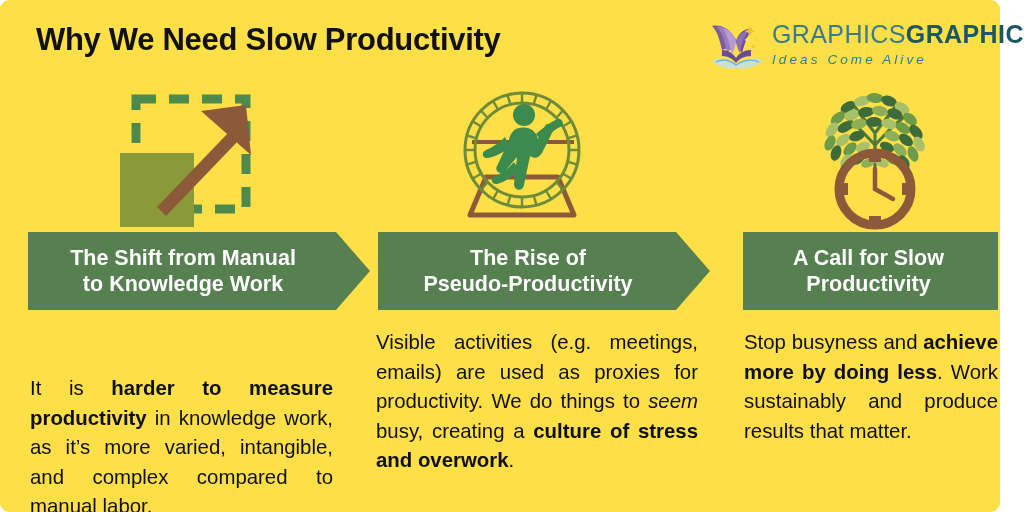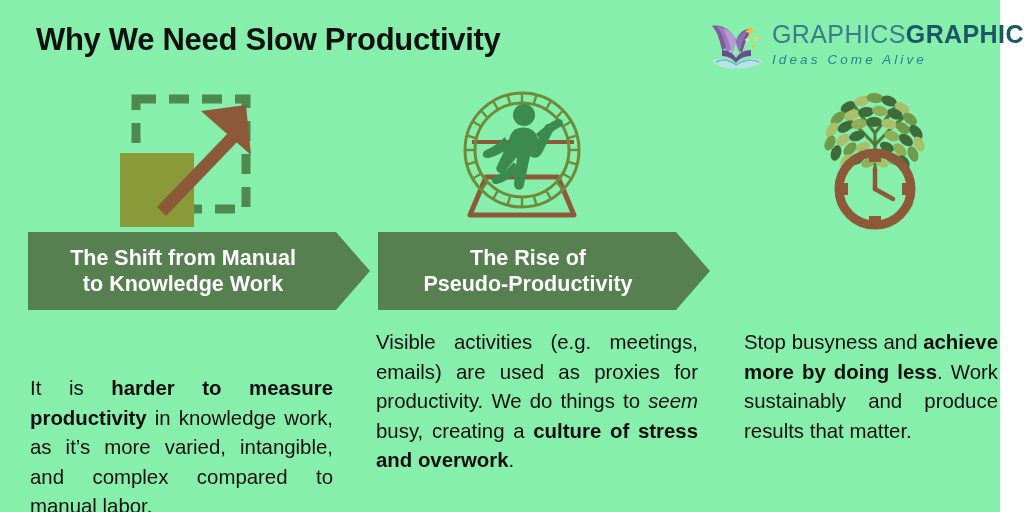--- a/index.html
+++ b/index.html
@@ -2,21 +2,21 @@
 <html><head>
 <meta charset="utf-8">
 <style>
   * { box-sizing: border-box; margin: 0; padding: 0; }
   html, body {
     width: 1024px; height: 512px;
     background: #ffffff;
     font-family: "Liberation Sans", sans-serif;
     overflow: hidden;
   }
-  .page { position: relative; width: 1000px; height: 512px; background: #86efac; }
+  .page { position: relative; width: 1000px; height: 512px; background: #fde047; border-radius: 9px; }
 
   
   .title {
     position: absolute; left: 36px; top: 22px;
     font-size: 31px; font-weight: bold; color: #111111;
     letter-spacing: -0.3px; white-space: nowrap;
   }
   .logo { position: absolute; right: 26px; top: 16px; width: 268px; height: 62px; }
   .logo-mark { position: absolute; left: 0; top: 4px; width: 62px; height: 52px; }
   .logo-text { position: absolute; left: 66px; top: 6px; }
@@ -221,20 +221,26 @@
       </div>
     </div>
 
     <div class="banner chev" style="left:28px; width:342px;">
       <div class="banner-label">
         <span>The Shift from Manual</span><br>
         <span>to Knowledge Work</span>
       </div>
     </div>
 
+    <div class="banner" style="left:743px; width:255px;">
+      <div class="banner-label">
+        <span>A Call for Slow</span><br>
+        <span>Productivity</span>
+      </div>
+    </div>
 
   </div>
 
   <div class="cols">
     <div class="col" style="left:30px; width:303px;margin-top:46px;">It is <b>harder to measure productivity</b> in knowledge work, as it’s more varied, intangible, and complex compared to manual labor.</div>
     <div class="col" style="left:376px; width:322px;">Visible activities (e.g. meetings, emails) are used as proxies for productivity. We do things to <i>seem</i> busy, creating a <b>culture of stress and overwork</b>.</div>
     <div class="col" style="left:744px; width:254px;">Stop busyness and <b>achieve more by doing less</b>. Work sustainably and produce results that matter.</div>
   </div>
 
 </div>

